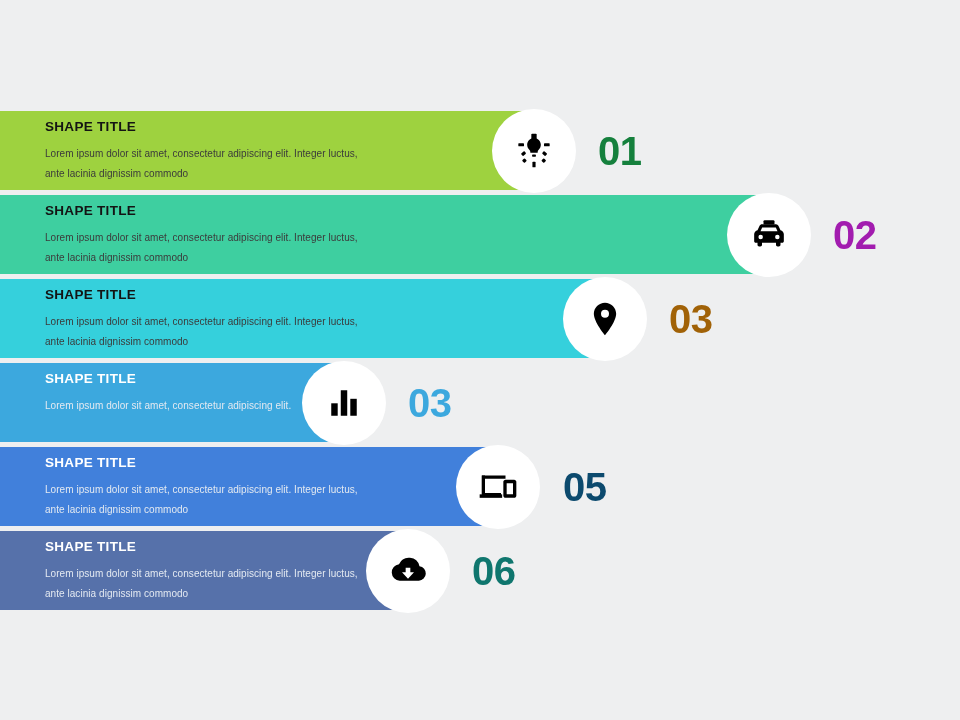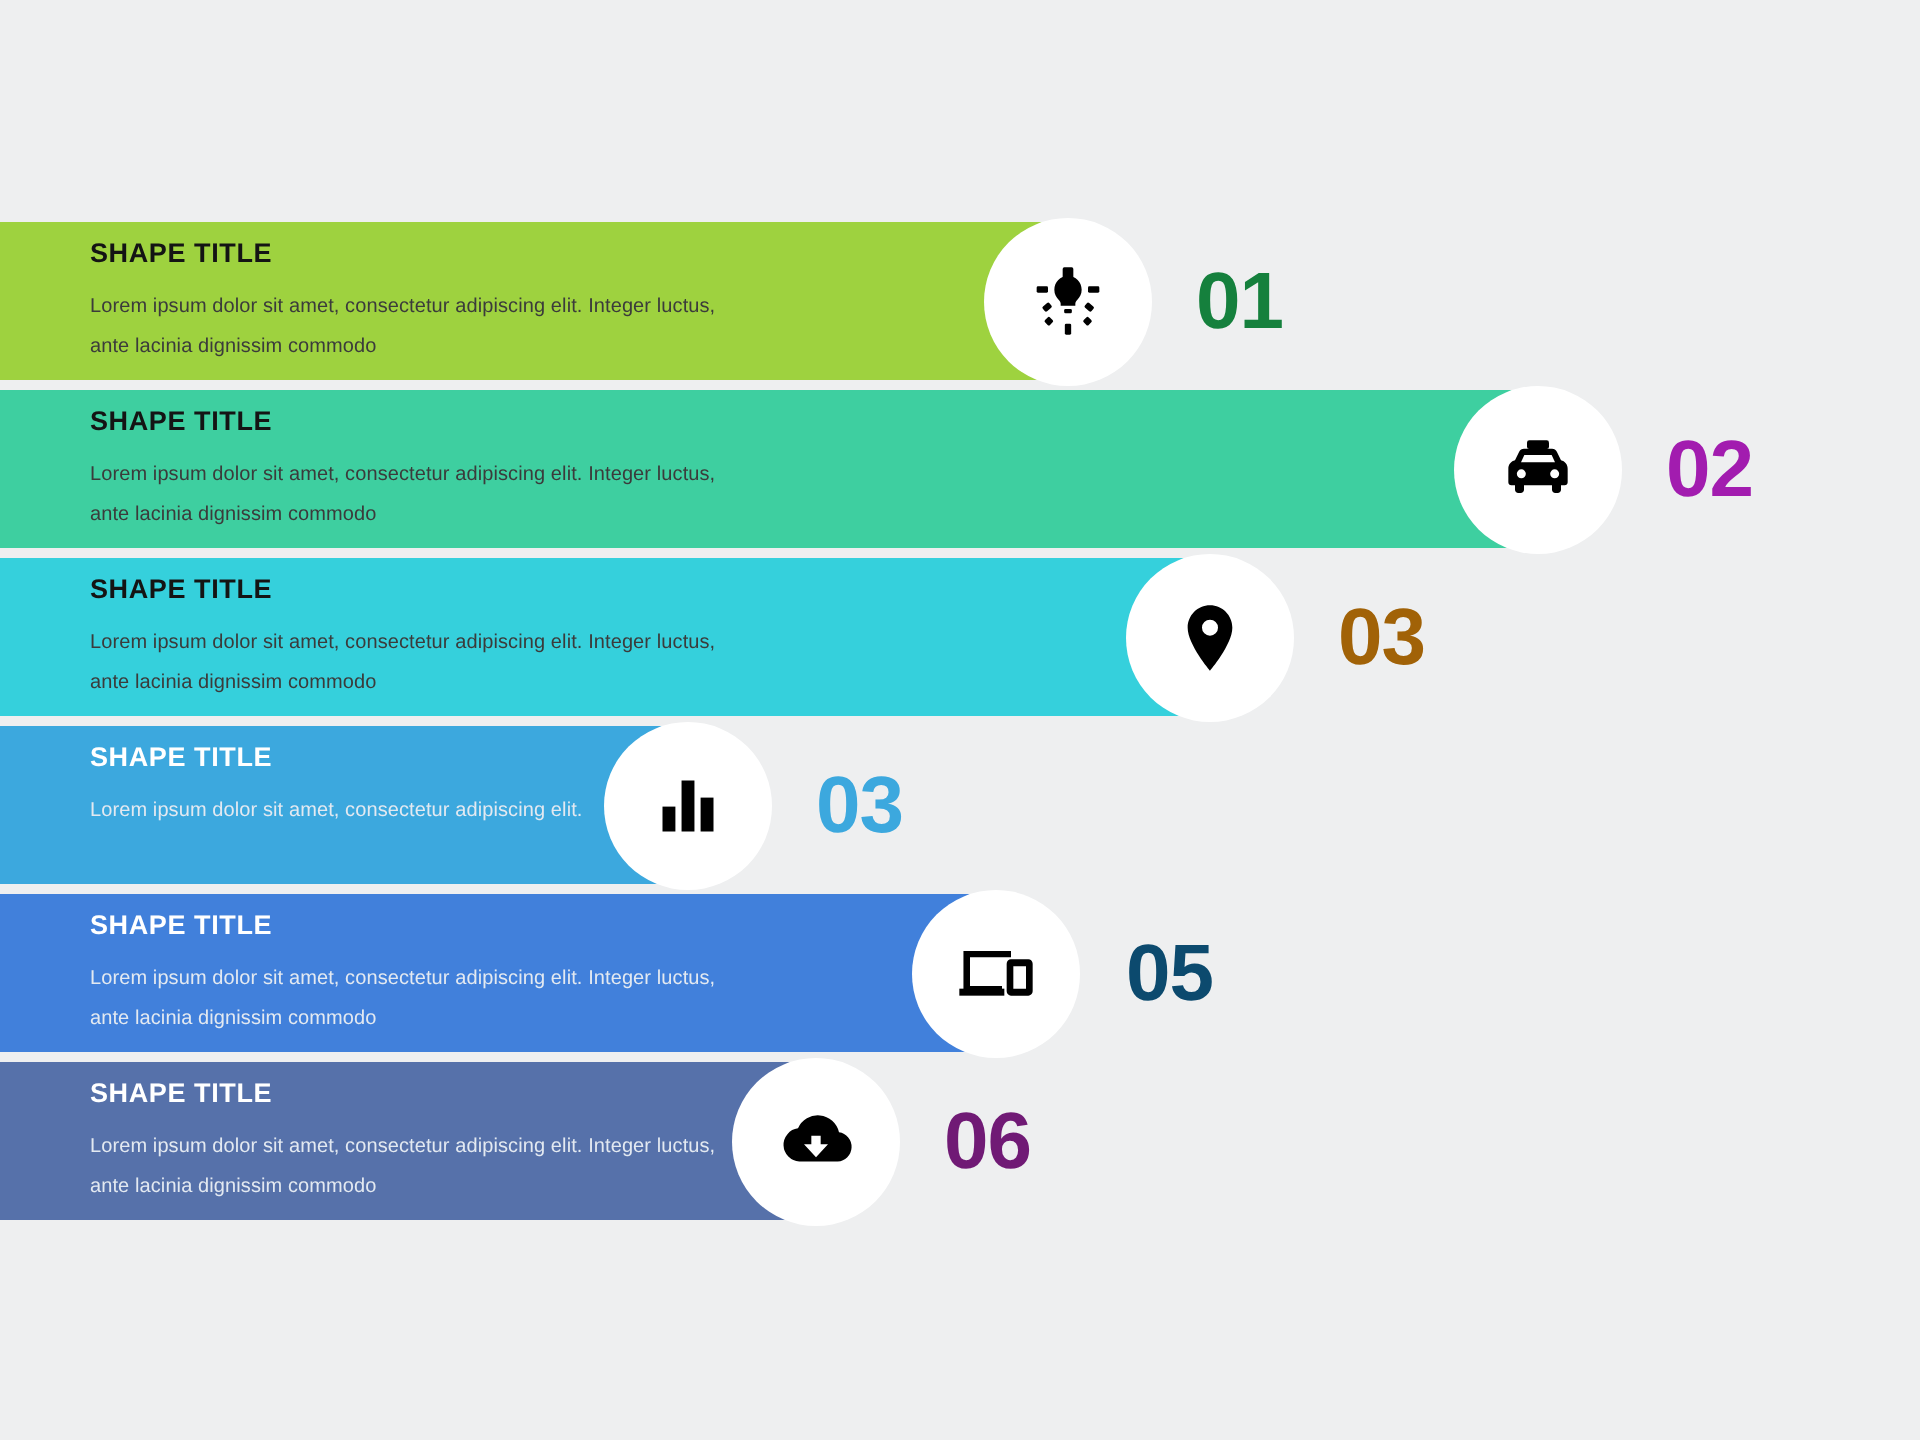--- a/index.html
+++ b/index.html
@@ -177,15 +177,15 @@
         <div class="shape-body" style="margin-top: 10px;">Lorem ipsum dolor sit amet, consectetur  adipiscing elit. Integer luctus,  ante lacinia  dignissim commodo</div>
       </div>
       <div class="circle" style="left: 366px; top: -2px;">
         <span>
           <svg width="40" height="40" viewBox="0 0 24 24" fill="#000">
             <path d="M18.9 9.1A6.5 6.5 0 0 0 6.6 7.9a5 5 0 0 0 .4 9.95h11.5a4.4 4.4 0 0 0 .4-8.75z"></path>
             <path d="M12 16.6l-3.6-3.9h2.2v-2.6h2.8v2.6h2.2z" fill="#fff"></path>
           </svg>
         </span>
       </div>
-      <div class="num" style="left: 472px; top: 20px; color: #701a75;">06</div>
+      <div class="num" style="left: 472px; top: 20px; color: #0f766e;">06</div>
     </div>
   </div>
 
 </body></html>

